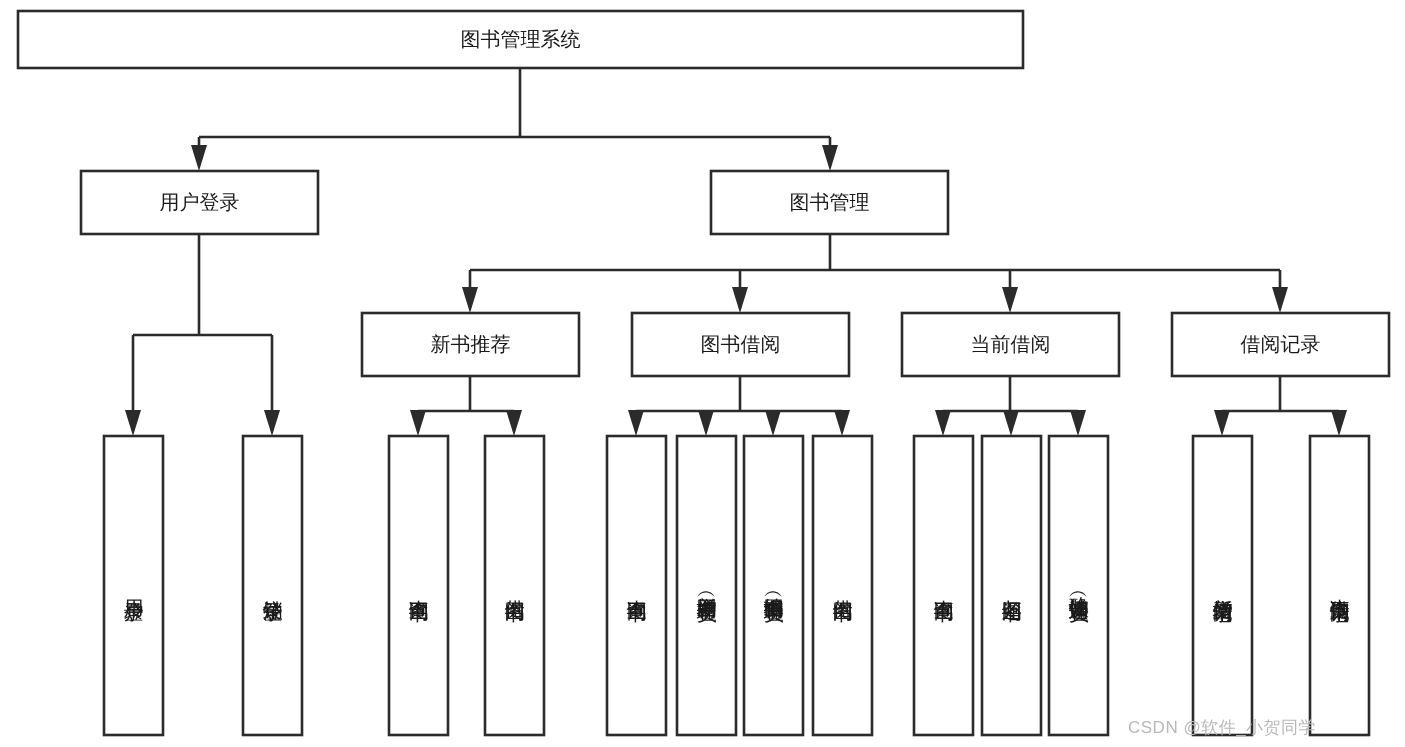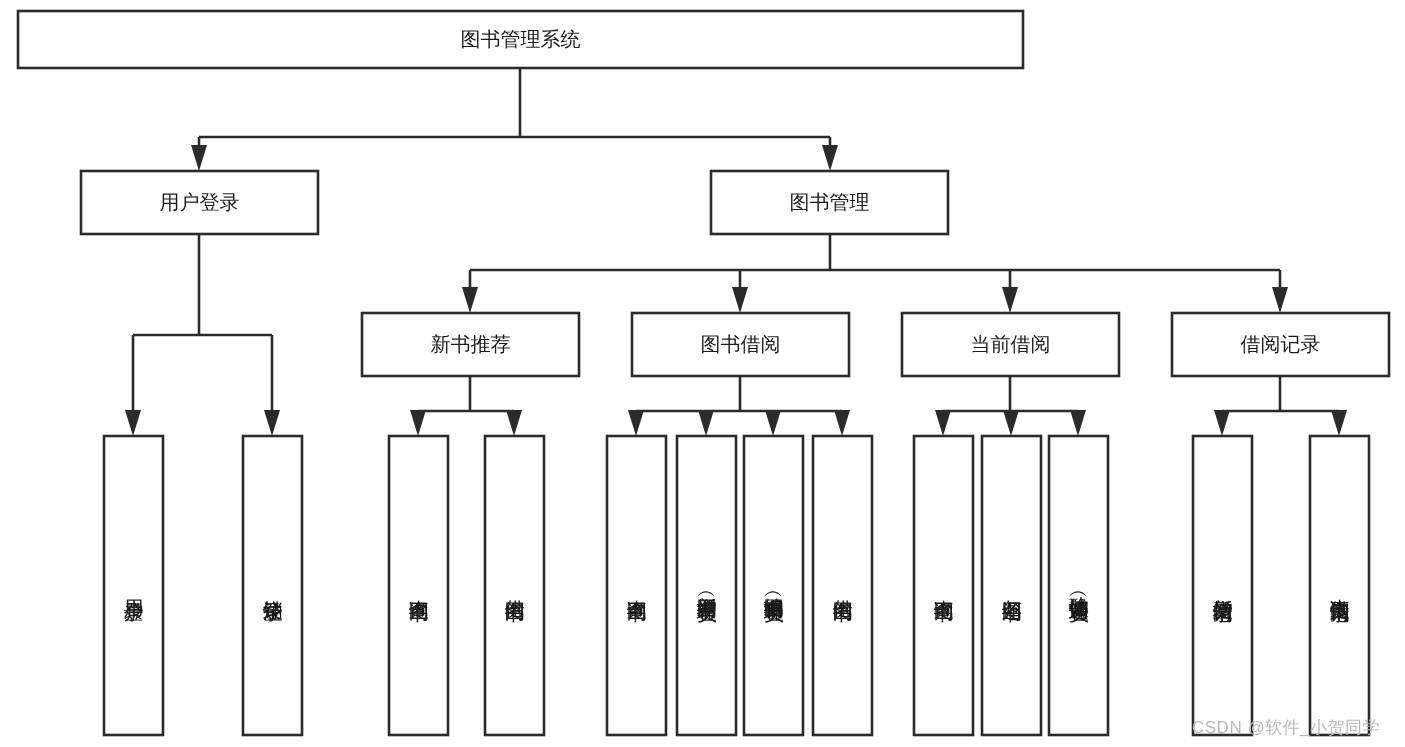--- a/index.html
+++ b/index.html
@@ -189,14 +189,14 @@
       <div class="node-label-v" style="left: 607px; top: 436px; width: 59px; height: 299px;">查询图书</div>
       <div class="node-label-v" style="left: 677px; top: 436px; width: 59px; height: 299px;">新增图书（管理员）</div>
       <div class="node-label-v" style="left: 744px; top: 436px; width: 59px; height: 299px;">编辑图书（管理员）</div>
       <div class="node-label-v" style="left: 813px; top: 436px; width: 59px; height: 299px;">借阅图书</div>
       <div class="node-label-v" style="left: 914px; top: 436px; width: 59px; height: 299px;">查询图书</div>
       <div class="node-label-v" style="left: 982px; top: 436px; width: 59px; height: 299px;">归还图书</div>
       <div class="node-label-v" style="left: 1049px; top: 436px; width: 59px; height: 299px;">确认归还（管理员）</div>
       <div class="node-label-v" style="left: 1193px; top: 436px; width: 59px; height: 299px;">新增借阅记录</div>
       <div class="node-label-v" style="left: 1310px; top: 436px; width: 59px; height: 299px;">查询借阅记录</div>
     </div>
-  <div class="watermark" style="left: 1192px; top: 716px;">CSDN @软件_小贺同学</div>
+  <div class="watermark" style="left: 1128px; top: 716px;">CSDN @软件_小贺同学</div>
 </div>
 
 </body></html>

